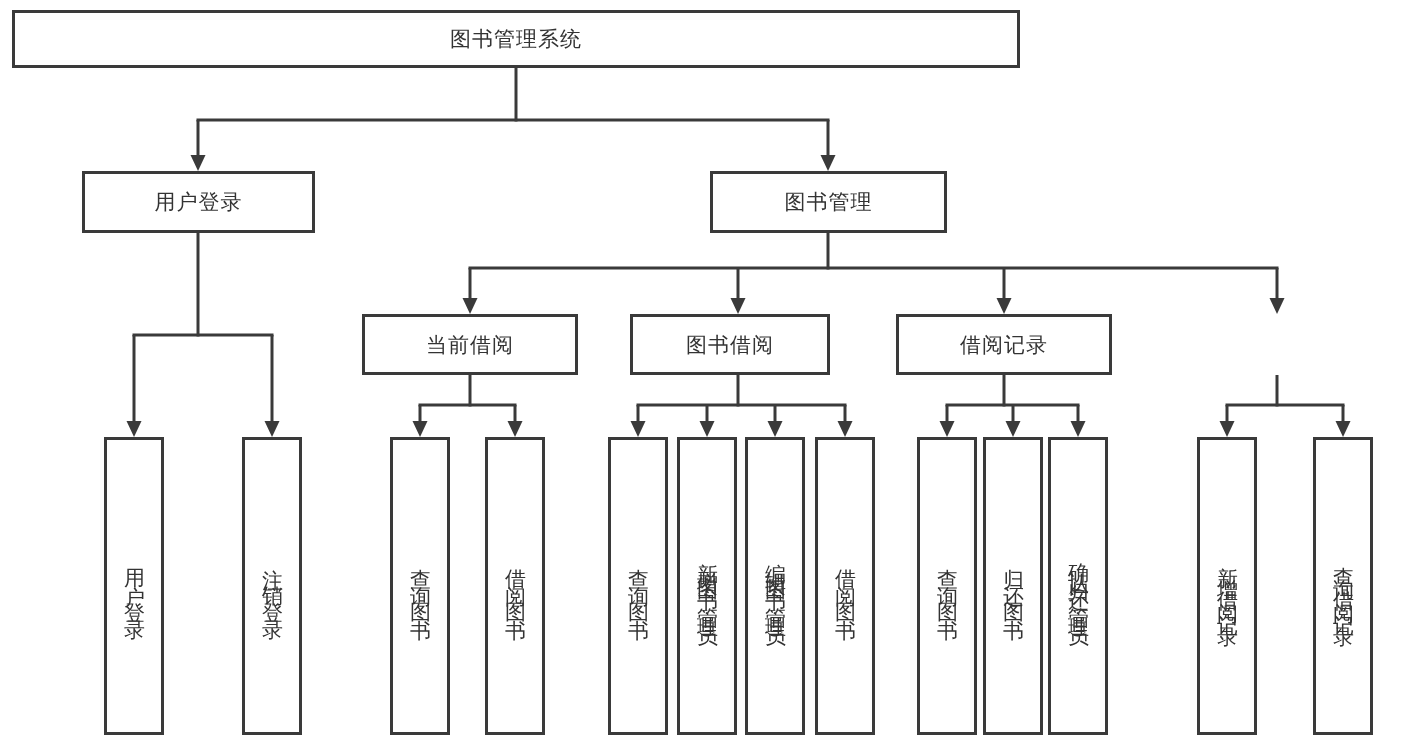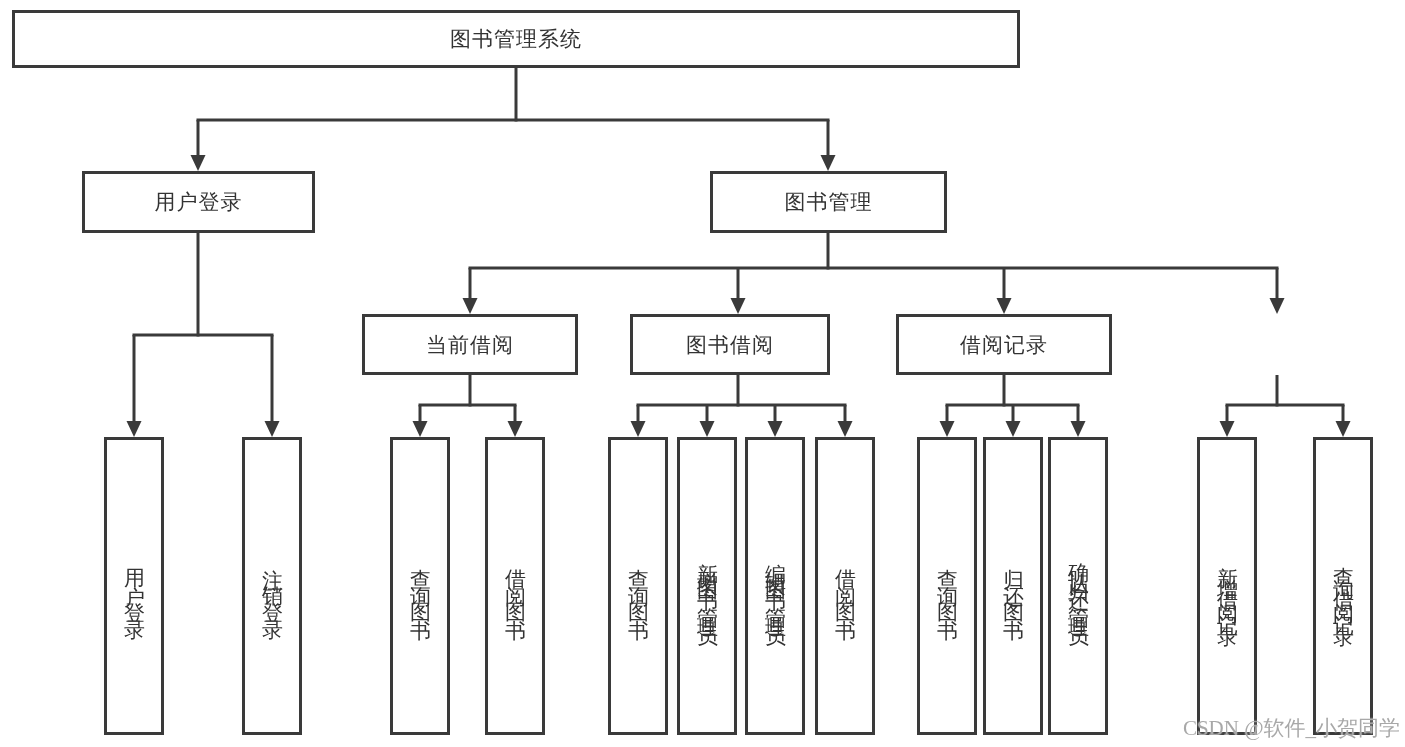--- a/index.html
+++ b/index.html
@@ -162,14 +162,13 @@
     <polygon points="1070.5,421 1085.5,421 1078,437"></polygon>
 
     <line x1="1277" y1="375" x2="1277" y2="406.5"></line>
     <line x1="1225.5" y1="405" x2="1344.5" y2="405"></line>
     <line x1="1227" y1="405" x2="1227" y2="424"></line>
     <line x1="1343" y1="405" x2="1343" y2="424"></line>
     <polygon points="1219.5,421 1234.5,421 1227,437"></polygon>
     <polygon points="1335.5,421 1350.5,421 1343,437"></polygon>
   </svg>
 
-  <div class="watermark">CSDN @软件_小贺同学</div>
 </div>
 
 </body></html>

